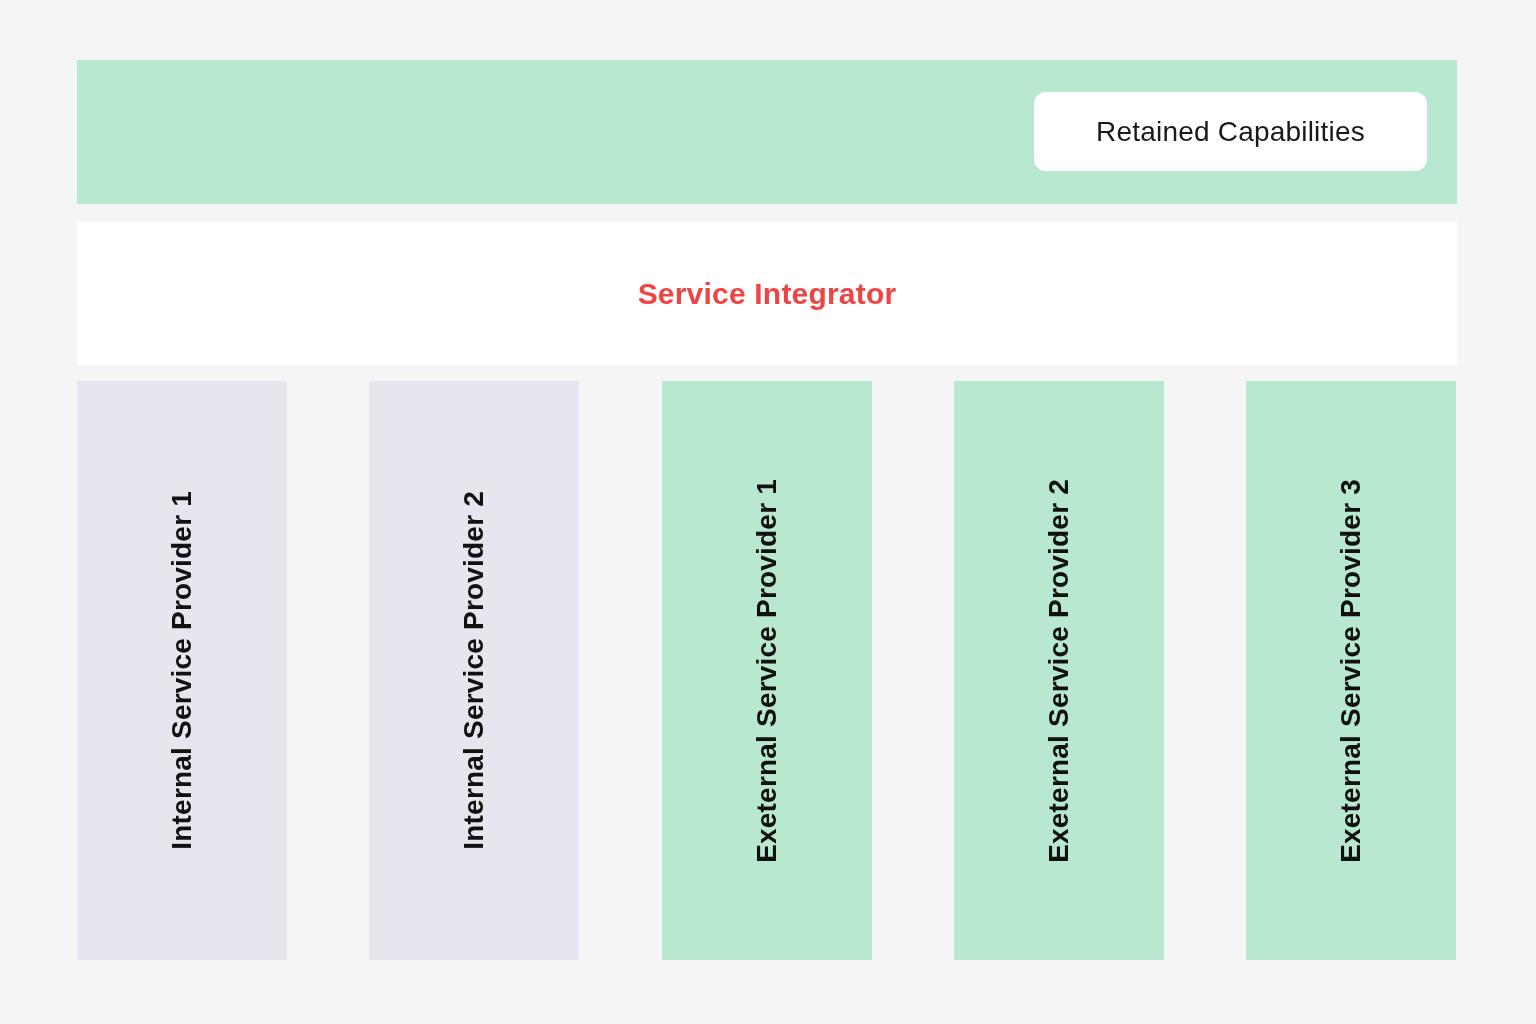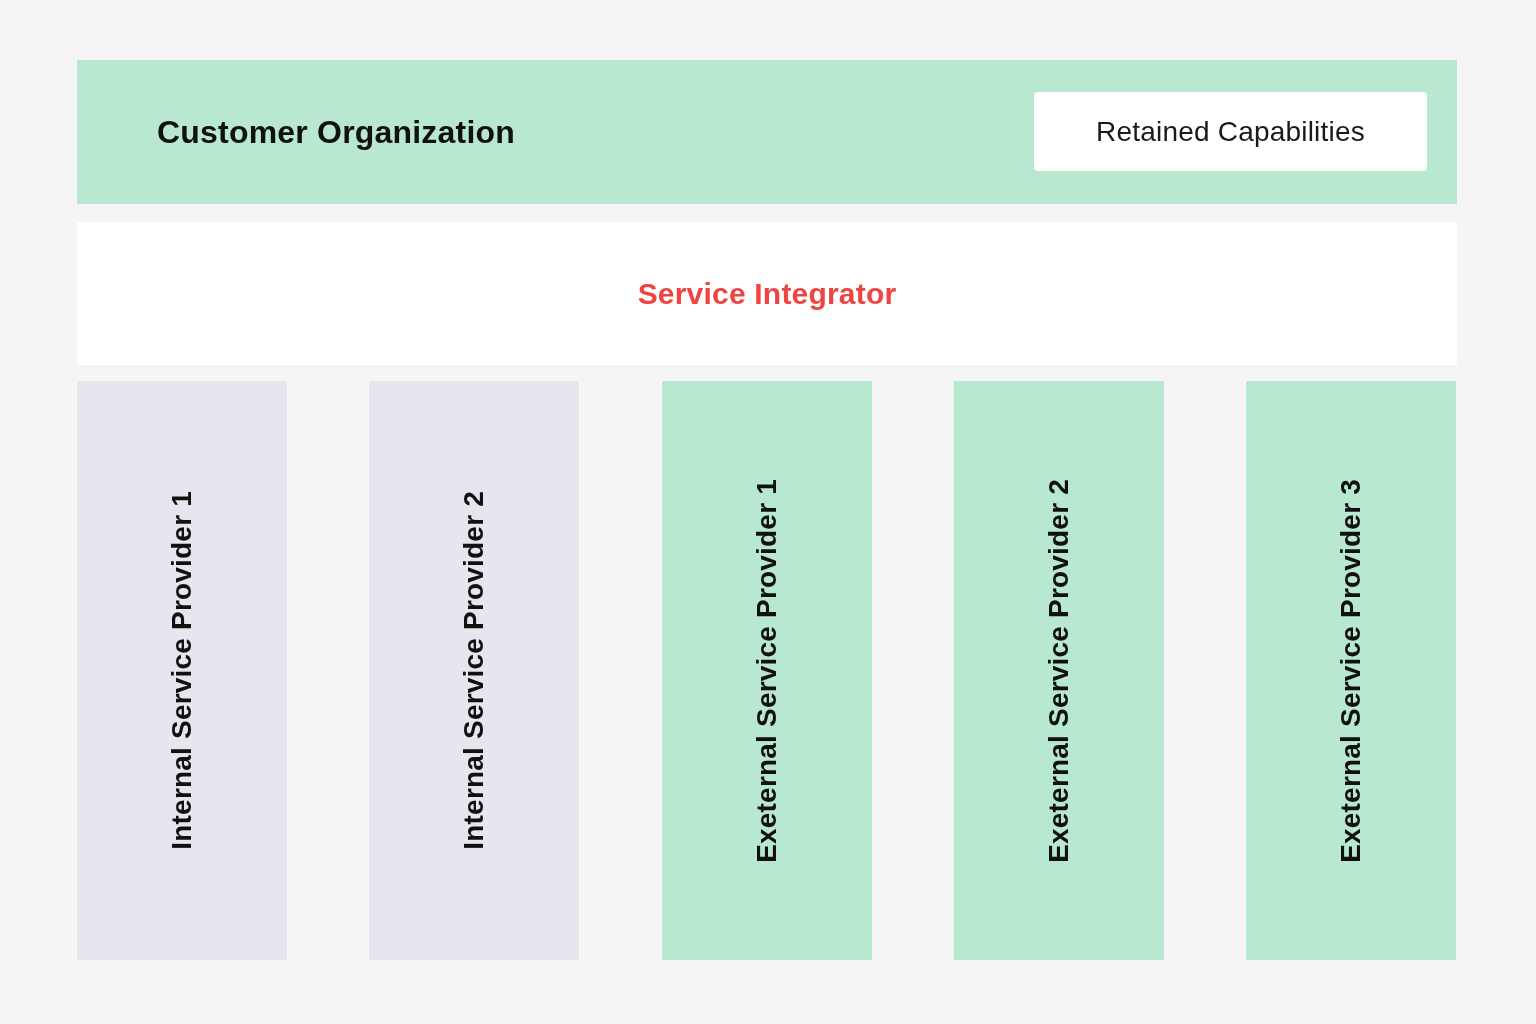--- a/index.html
+++ b/index.html
@@ -26,21 +26,21 @@
     font-weight: 700;
     color: #111;
     letter-spacing: 0.2px;
   }
   .pill {
     position: absolute;
     top: 32px;
     right: 30px;
     width: 393px; height: 79px;
     background: #ffffff;
-    border-radius: 4px;
+    border-radius: 12px;
     display: flex;
     align-items: center;
     justify-content: center;
   }
   .pill-label {
     font-size: 28px;
     font-weight: 400;
     color: #1a1a1a;
     letter-spacing: 0.2px;
   }
@@ -80,21 +80,20 @@
     color: #111;
     letter-spacing: 0.2px;
   }
 </style>
 </head>
 <body>
 
 <div class="canvas">
 
   <div class="banner" style="background-color: rgb(185, 232, 208);">
-    <div class="banner-title">Customer Organization</div>
     <div class="pill" style="background-color: rgb(255, 255, 255);">
       <span class="pill-label">Retained Capabilities</span>
     </div>
   </div>
 
   <div class="band" style="background-color: rgb(255, 255, 255);">
     <div class="band-title">Service Integrator</div>
   </div>
 
   <div class="col col-1" style="background-color: rgb(230, 230, 239);">

